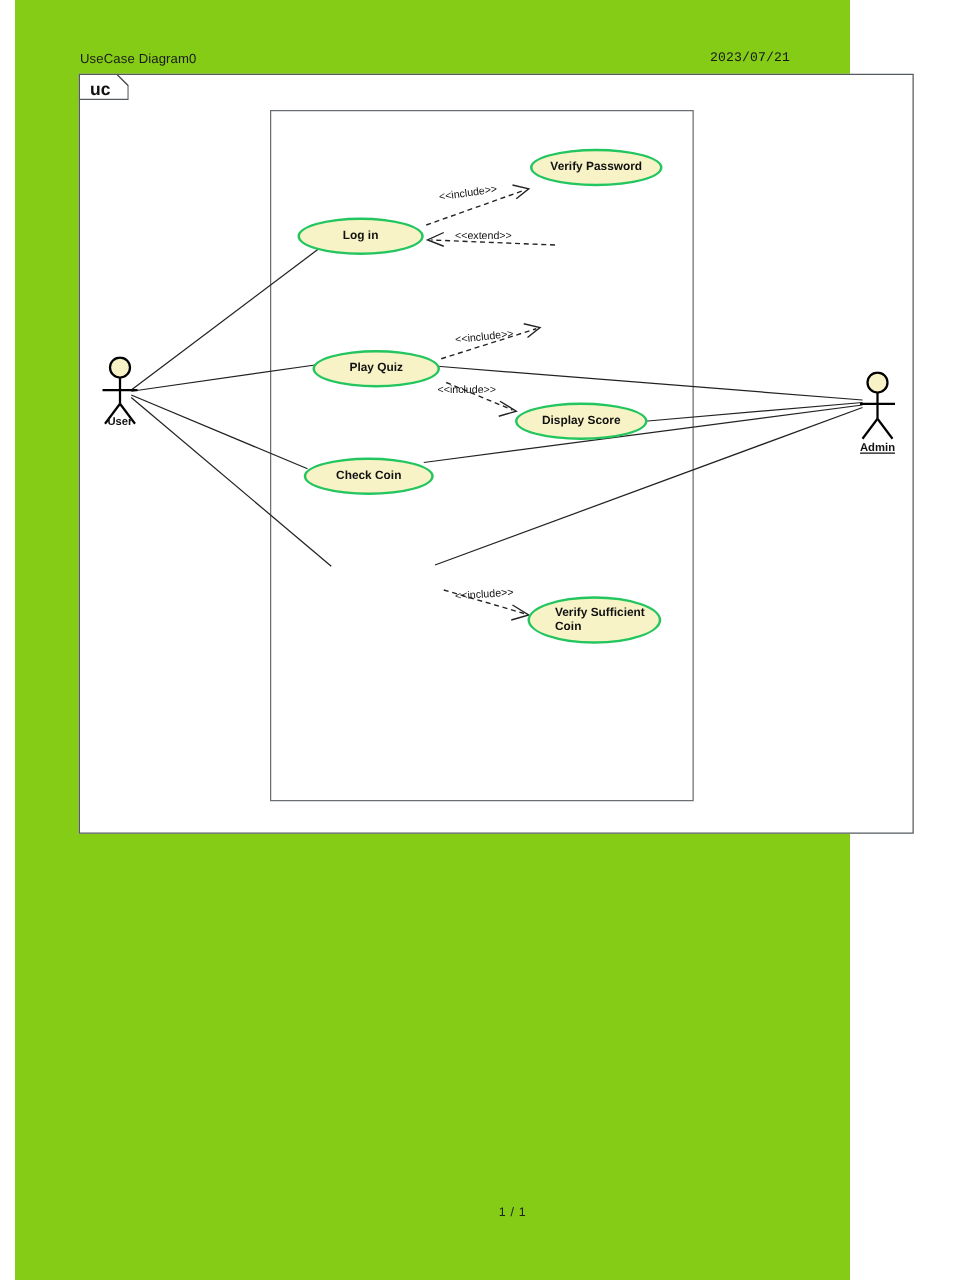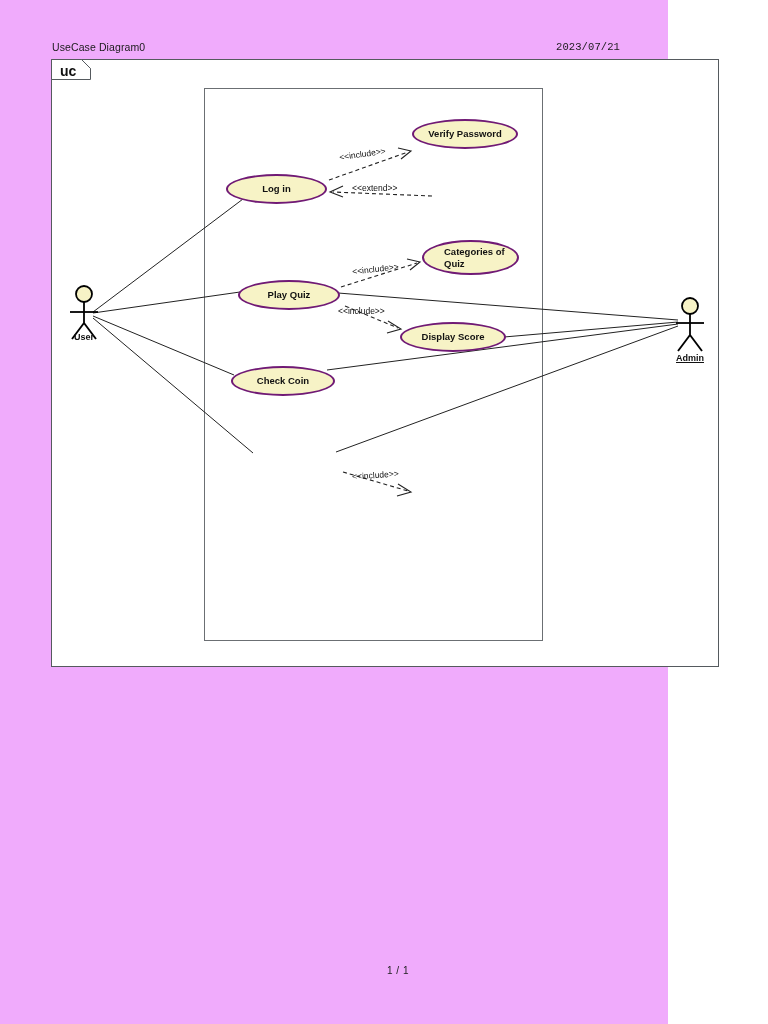--- a/index.html
+++ b/index.html
@@ -10,24 +10,24 @@
   body {
     width: 768px;
     height: 1024px;
     position: relative;
     font-family: "Liberation Sans", sans-serif;
     color: #000000;
     overflow: hidden;
   }
   #page {
     position: absolute;
-    left: 0; top: 0;
+    left: 12px; top: 0;
     width: 668px;
     height: 1024px;
-    background: #f0abfc;
+    background: #84cc16;
   }
   .hdr {
     position: absolute;
     top: 41px;
     font-size: 10.5px;
     color: #1a1a1a;
     letter-spacing: 0.1px;
     white-space: nowrap;
   }
   #hdr-title { left: 52px; }
@@ -84,21 +84,21 @@
     position: absolute;
     left: 0; top: 0;
     width: 768px;
     height: 1024px;
     pointer-events: none;
   }
 
   .uc-node {
     position: absolute;
     box-sizing: border-box;
-    border: 2px solid #701a75;
+    border: 2px solid #22c55e;
     border-radius: 50%;
     background: #f7f3c6;
     display: flex;
     align-items: center;
     justify-content: center;
     text-align: center;
     font-size: 9.5px;
     font-weight: bold;
     color: #111111;
     line-height: 1.18;
@@ -198,37 +198,37 @@
 
   <div class="uc-node" style="left:412px; top:119px; width:106px; height:30px;">
     <span class="uc-label">Verify Password</span>
   </div>
 
   <div class="uc-node" style="left:226px; top:174px; width:101px; height:30px;">
     <span class="uc-label">Log in</span>
   </div>
 
 
-  <div class="uc-node leftal" style="left:422px; top:240px; width:97px; height:35px;">
-    <span class="uc-label">Categories of Quiz</span>
-  </div>
 
   <div class="uc-node" style="left:238px; top:280px; width:102px; height:30px;">
     <span class="uc-label">Play Quiz</span>
   </div>
 
   <div class="uc-node" style="left:400px; top:322px; width:106px; height:30px;">
     <span class="uc-label">Display Score</span>
   </div>
 
   <div class="uc-node" style="left:231px; top:366px; width:104px; height:30px;">
     <span class="uc-label">Check Coin</span>
   </div>
 
 
+  <div class="uc-node leftal" style="left:410px; top:477px; width:107px; height:38px;">
+    <span class="uc-label">Verify Sufficient Coin</span>
+  </div>
 
   <svg class="actor" style="left:62px; top:285px;" viewBox="0 0 44 60">
     <circle cx="22" cy="9" r="8" fill="#f7f3c6" stroke="#000" stroke-width="1.8"></circle>
     <line x1="22" y1="17" x2="22" y2="38" stroke="#000" stroke-width="1.8"></line>
     <line x1="8" y1="27" x2="36" y2="27" stroke="#000" stroke-width="1.8"></line>
     <line x1="22" y1="38" x2="10" y2="54" stroke="#000" stroke-width="1.8"></line>
     <line x1="22" y1="38" x2="34" y2="54" stroke="#000" stroke-width="1.8"></line>
   </svg>
   <div class="actor-name" style="left:54px; top:332px;">User</div>
 

